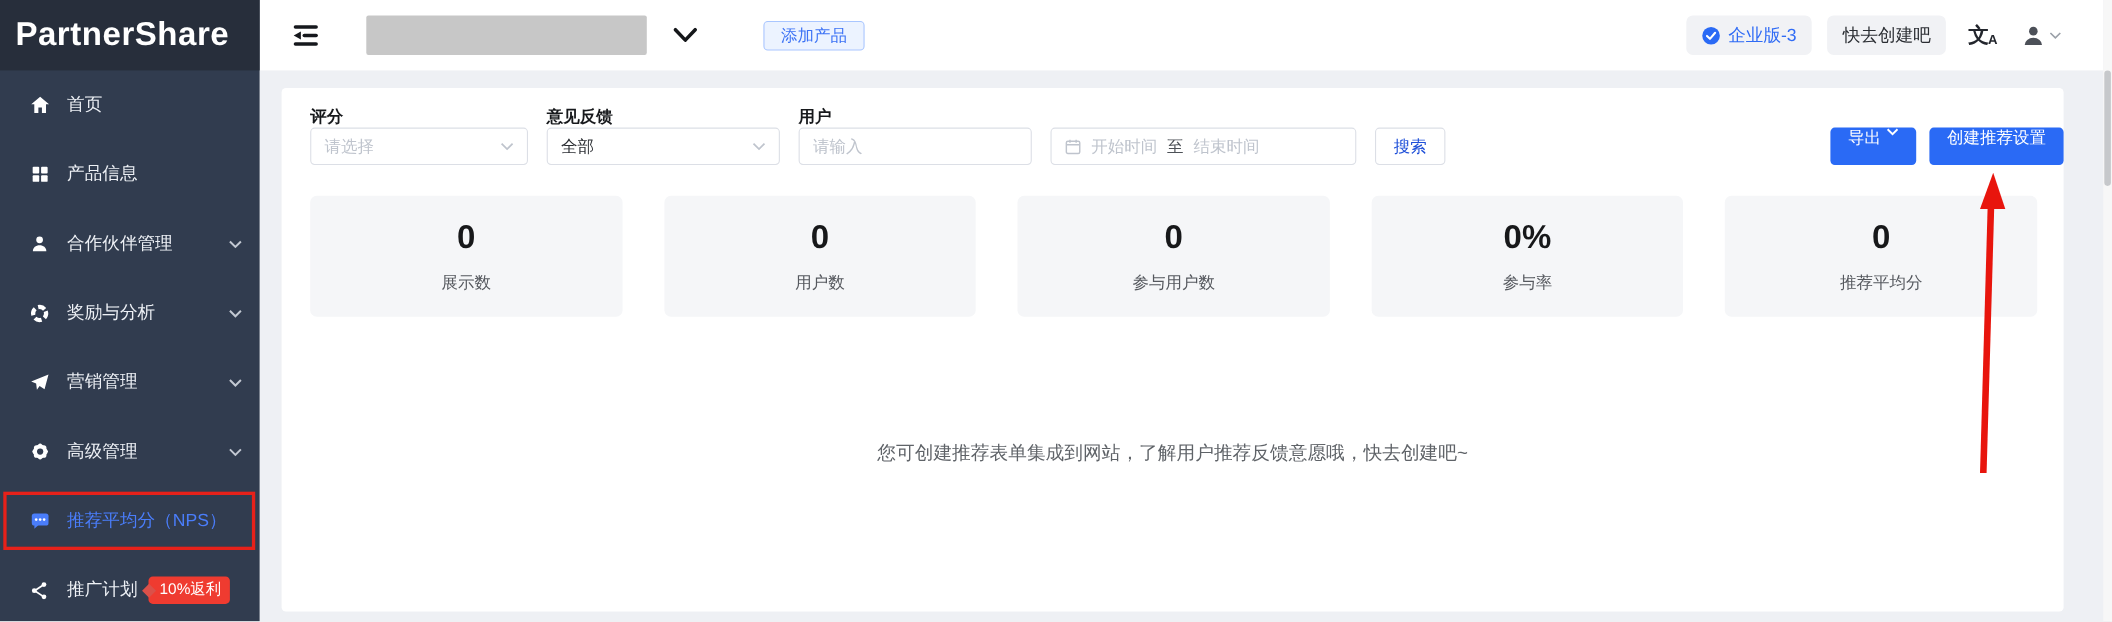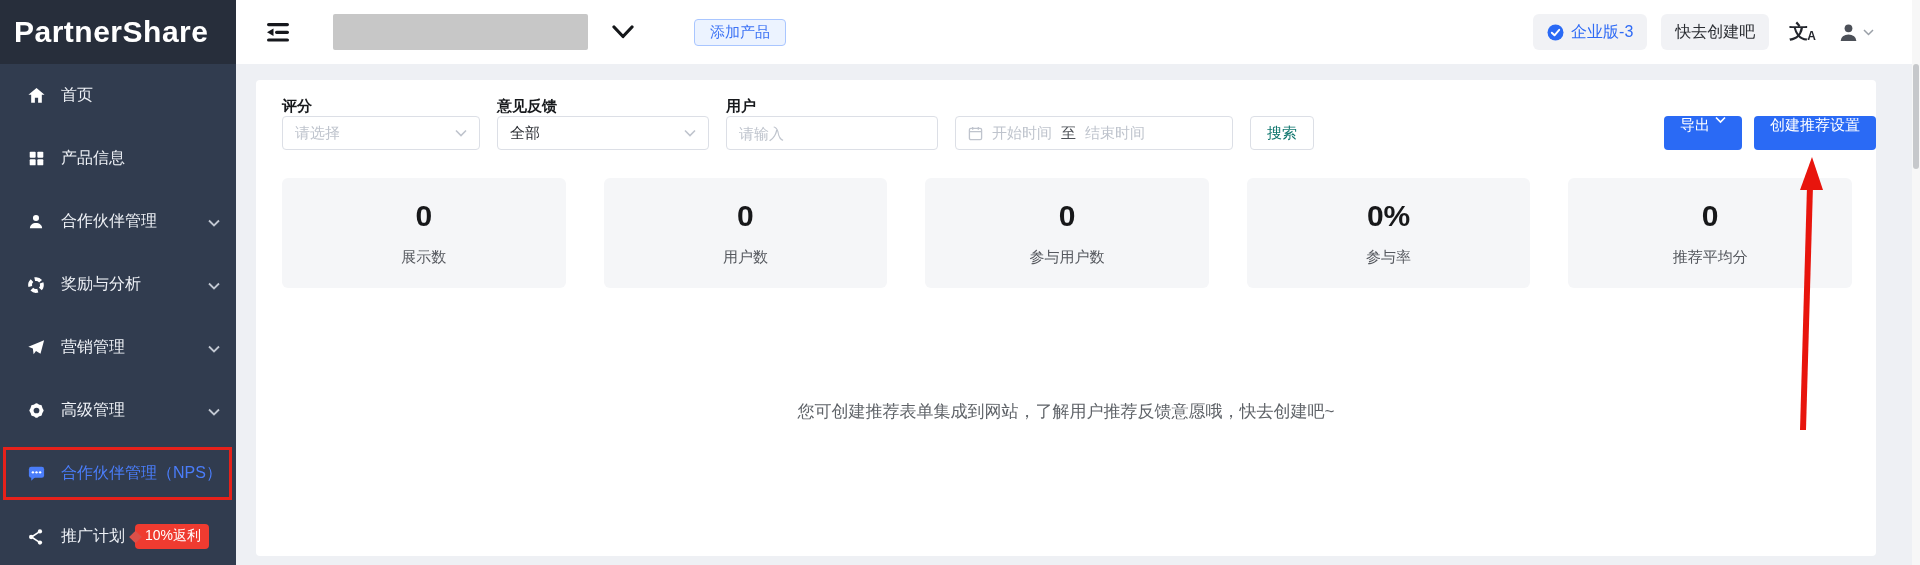--- a/index.html
+++ b/index.html
@@ -53,21 +53,21 @@
   .ctrl .val { color:#2b2e33; }
   .ctrl .dd { margin-left:auto; display:flex; }
   .sel-rating { width:198px; }
   .sel-feedback { width:212px; }
   .inp-user { width:212px; }
   .inp-user input { border:none; outline:none; width:100%; font-size:15px; font-family:inherit; color:#2b2e33; }
   .inp-user input::placeholder { color:#bfc4cd; }
   .date-range { width:278px; gap:9px; }
   .date-range .sep { color:#4d5157; }
   .btn-search { height:34px; width:64px; background:#fff; border:1px solid #dcdfe6; border-radius:4px;
-                font-size:15px; color:#0f766e; cursor:pointer; font-family:inherit; }
+                font-size:15px; color:#1d4ed8; cursor:pointer; font-family:inherit; }
   .right-btns { margin-left:auto; display:flex; gap:12px; }
   .btn-primary { height:34px; background:#2a6af5; color:#fff; border:none; border-radius:4px; font-size:15px;
                  padding:0 16px; cursor:pointer; display:flex; align-items:flex-start; gap:5px; font-family:inherit; }
 
   .stats-row { display:flex; gap:38px; padding:0 24px 0 26px; margin-top:28px; }
   .stat-card { flex:1; height:110px; background:#f5f6f8; border-radius:6px; display:flex; flex-direction:column;
                align-items:center; justify-content:center; gap:15px; }
   .stat-value { font-size:30px; font-weight:bold; color:#17181a; }
   .stat-label { font-size:15px; color:#55585e; }
 
@@ -172,21 +172,21 @@
       <div class="nav-item active">
         <span class="ic">
           <svg width="19" height="19" viewBox="0 0 20 20">
             <rect x="2" y="3" width="16" height="11.5" rx="2.5" fill="#4a7dfa"></rect>
             <polygon points="4.5,13 4.5,17.5 9.5,13" fill="#4a7dfa"></polygon>
             <circle cx="6.2" cy="8.8" r="1.25" fill="#fff"></circle>
               <circle cx="10" cy="8.8" r="1.25" fill="#fff"></circle>
               <circle cx="13.8" cy="8.8" r="1.25" fill="#fff"></circle>
           </svg>
         </span>
-        <span>合作伙伴管理（NPS）</span>
+        <span>推荐平均分（NPS）</span>
       </div>
 
       <div class="nav-item">
         <span class="ic">
           <svg width="18" height="18" viewBox="0 0 20 20">
             <line x1="5" y1="10" x2="14" y2="4" stroke="#fff" stroke-width="1.7"></line>
             <line x1="5" y1="10" x2="14" y2="16" stroke="#fff" stroke-width="1.7"></line>
             <circle cx="4.6" cy="10" r="2.4" fill="#fff"></circle>
               <circle cx="14.4" cy="3.8" r="2.4" fill="#fff"></circle>
               <circle cx="14.4" cy="16.2" r="2.4" fill="#fff"></circle>

